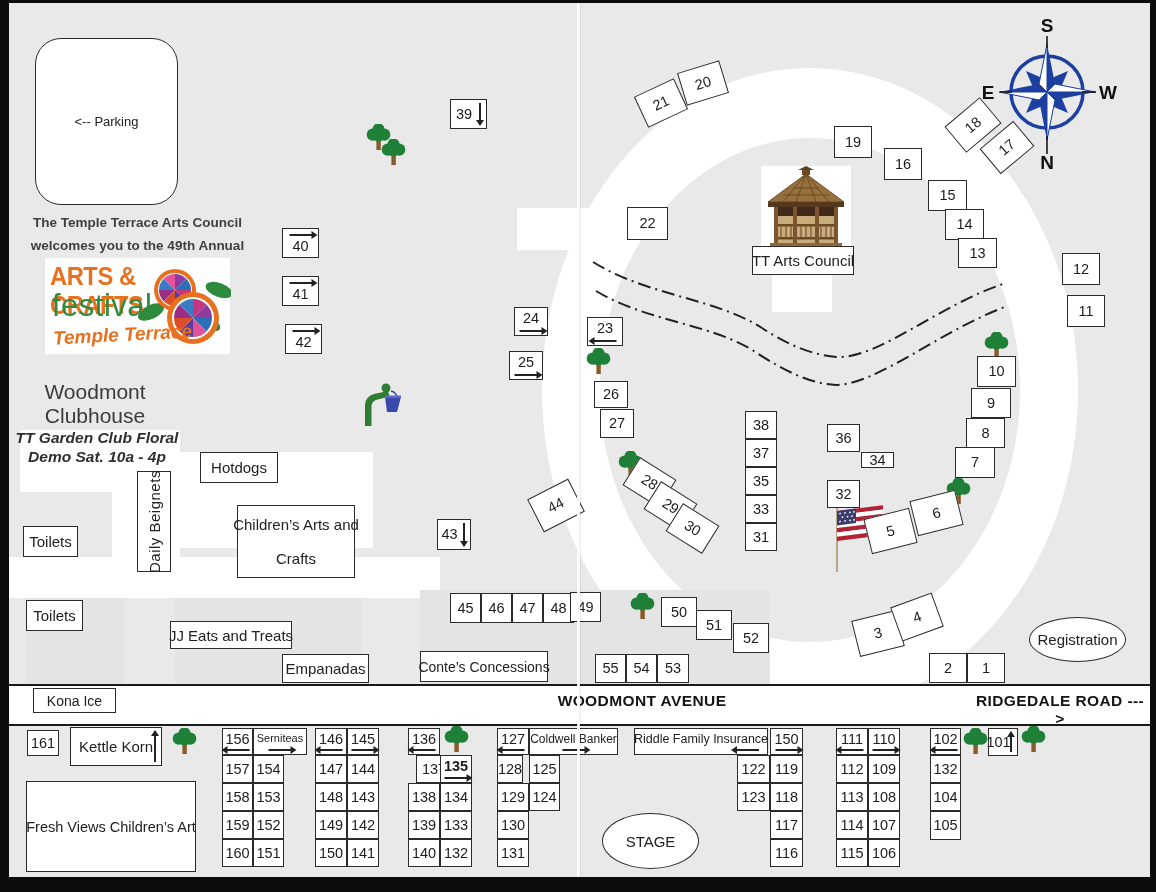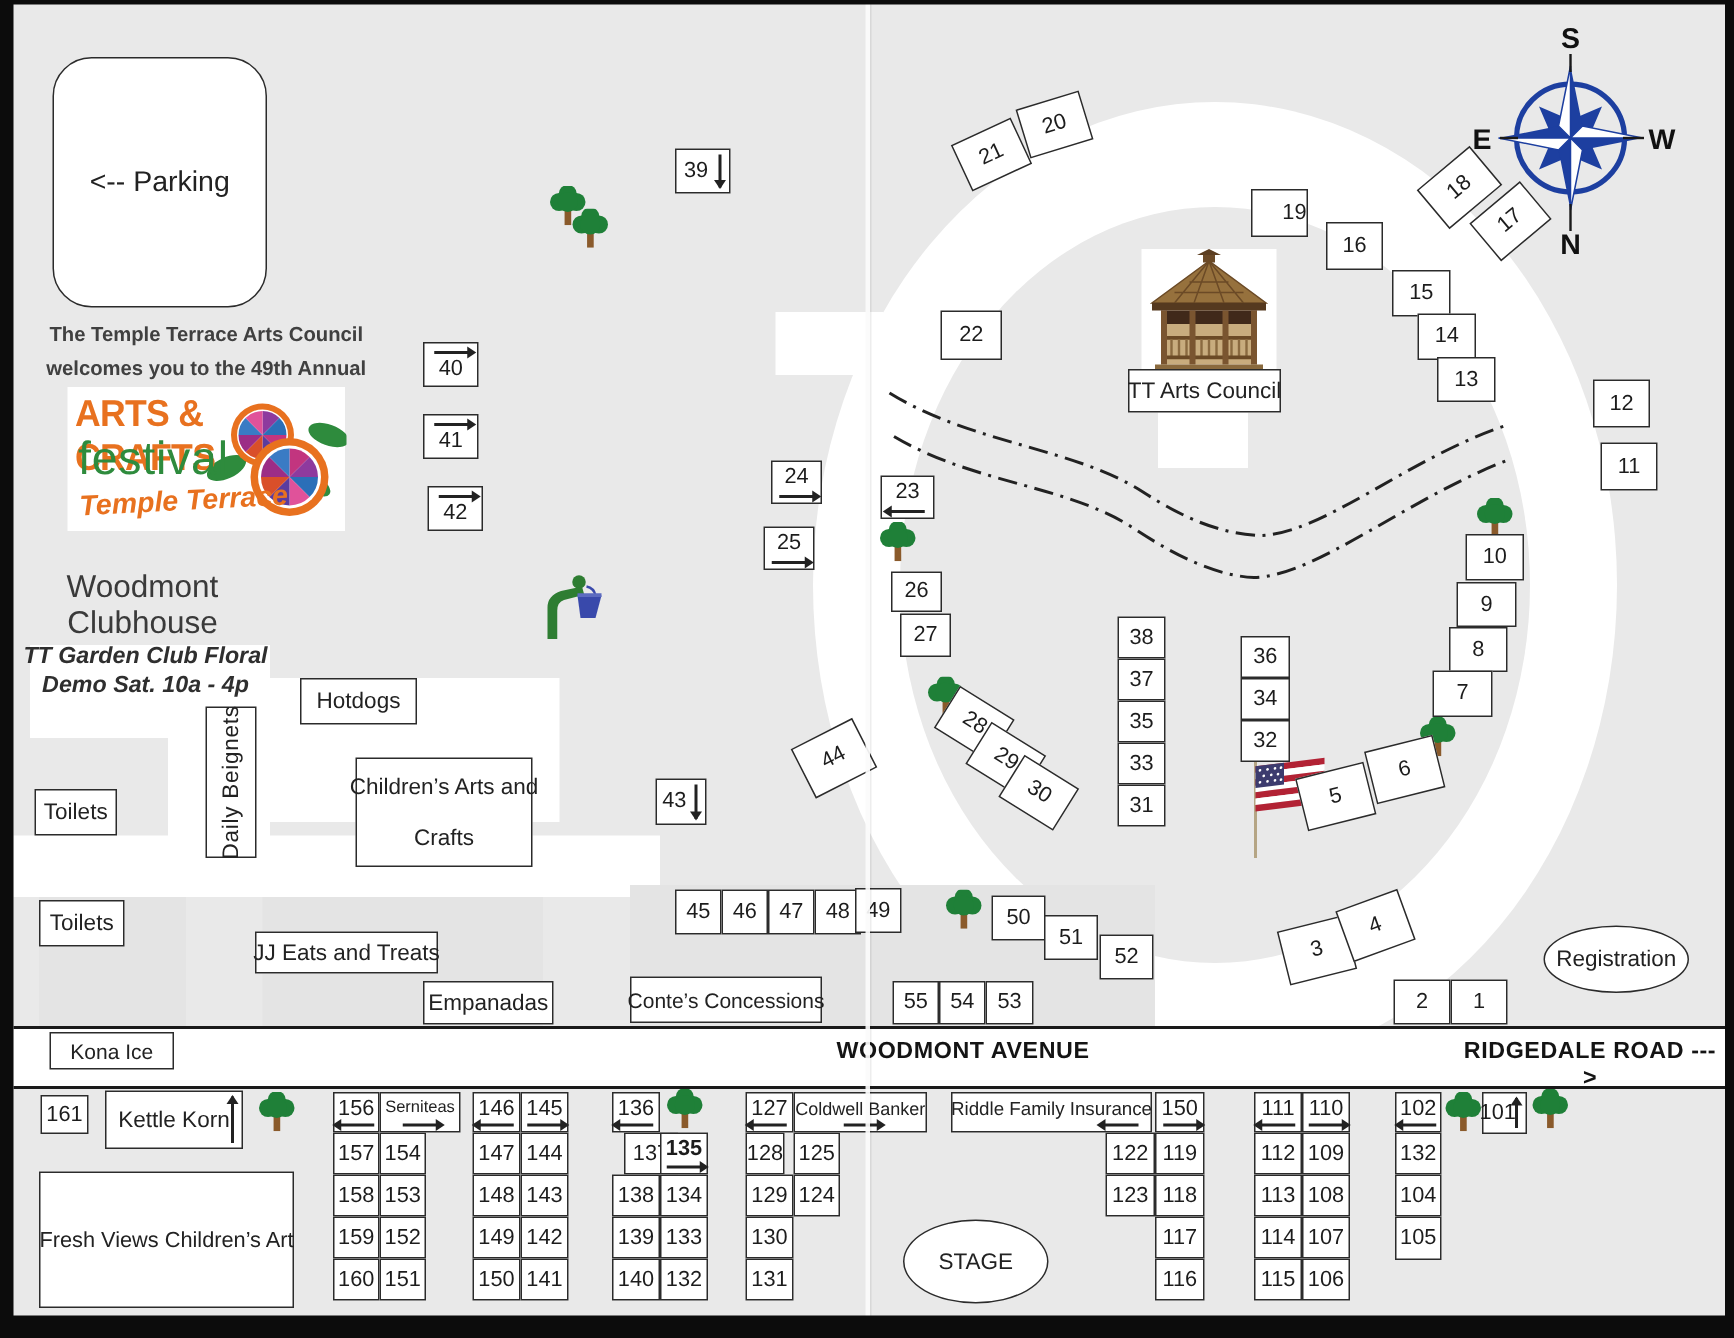--- a/index.html
+++ b/index.html
@@ -32,21 +32,21 @@
   .mk{position:absolute;top:3px;bottom:3px;right:5px;width:1.6px;background:#222;}
   .mk.up:before{content:"";position:absolute;top:-1px;left:-3.4px;
       border-bottom:6px solid #222;border-left:4px solid transparent;border-right:4px solid transparent;}
   .mk.down:before{content:"";position:absolute;bottom:-1px;left:-3.4px;
       border-top:6px solid #222;border-left:4px solid transparent;border-right:4px solid transparent;}
   
   .place{position:absolute;background:#fff;border:1.4px solid #2b2b2b;box-sizing:border-box;
          display:flex;flex-direction:column;align-items:center;justify-content:center;text-align:center;
          font-size:15px;color:#222;z-index:6;white-space:nowrap;}
   .place.ellipse{border-radius:50%;}
-  .place.parking{border-radius:26px;font-size:19px;}
+  .place.parking{border-radius:26px;font-size:13px;}
   .place.vert{writing-mode:vertical-rl;transform:rotate(180deg);letter-spacing:.5px;}
   .place.a-rb,.place.a-lb{justify-content:flex-start;padding-top:3px;}
   .place .ar.posright{left:auto;right:8px;transform:none;}
   .place .l2{margin-top:17px;}
   
   .txt{position:absolute;z-index:6;}
   .welcome{font-weight:bold;font-size:13.5px;color:#404040;text-align:center;width:215px;line-height:1.7;}
   .clubhouse{font-size:21px;color:#3a3a3a;text-align:center;width:150px;line-height:1.15;}
   .garden{font-weight:bold;font-style:italic;font-size:15.5px;color:#2f2f2f;text-align:center;width:170px;line-height:1.25;}
   .street{font-weight:bold;font-size:15.5px;color:#141414;letter-spacing:.4px;}
@@ -338,21 +338,21 @@
       </div>
       <div class="booth" style="left: 639px; top: 86px; width: 44px; height: 34px; transform: rotate(-25deg);">
         <span class="num">21</span>
       </div>
       <div class="booth" style="left: 681px; top: 66px; width: 44px; height: 34px; transform: rotate(-17deg);">
         <span class="num">20</span>
       </div>
       <div class="booth" style="left: 627px; top: 207px; width: 41px; height: 33px;">
         <span class="num">22</span>
       </div>
-      <div class="booth" style="left: 834px; top: 126px; width: 38px; height: 32px; justify-content: flex-end;">
+      <div class="booth" style="left: 834px; top: 126px; width: 38px; height: 32px;">
         <span class="num">19</span>
       </div>
       <div class="booth" style="left: 884px; top: 148px; width: 38px; height: 32px;">
         <span class="num">16</span>
       </div>
       <div class="booth" style="left: 928px; top: 180px; width: 39px; height: 31px;">
         <span class="num">15</span>
       </div>
       <div class="booth" style="left: 945px; top: 209px; width: 39px; height: 31px;">
         <span class="num">14</span>
@@ -401,21 +401,21 @@
       </div>
       <div class="booth" style="left: 745px; top: 495px; width: 32px; height: 28px;">
         <span class="num">33</span>
       </div>
       <div class="booth" style="left: 745px; top: 523px; width: 32px; height: 28px;">
         <span class="num">31</span>
       </div>
       <div class="booth" style="left: 827px; top: 424px; width: 33px; height: 28px;">
         <span class="num">36</span>
       </div>
-      <div class="booth" style="left: 827px; top: 452px; width: 33px; height: 28px;">
+      <div class="booth" style="left: 861px; top: 452px; width: 33px; height: 16px;">
         <span class="num">34</span>
       </div>
       <div class="booth" style="left: 827px; top: 480px; width: 33px; height: 28px;">
         <span class="num">32</span>
       </div>
       <div class="booth" style="left: 855px; top: 615px; width: 46px; height: 37px; transform: rotate(-14deg);">
         <span class="num">3</span>
       </div>
       <div class="booth" style="left: 895px; top: 599px; width: 44px; height: 36px; transform: rotate(-20deg);">
         <span class="num">4</span>

